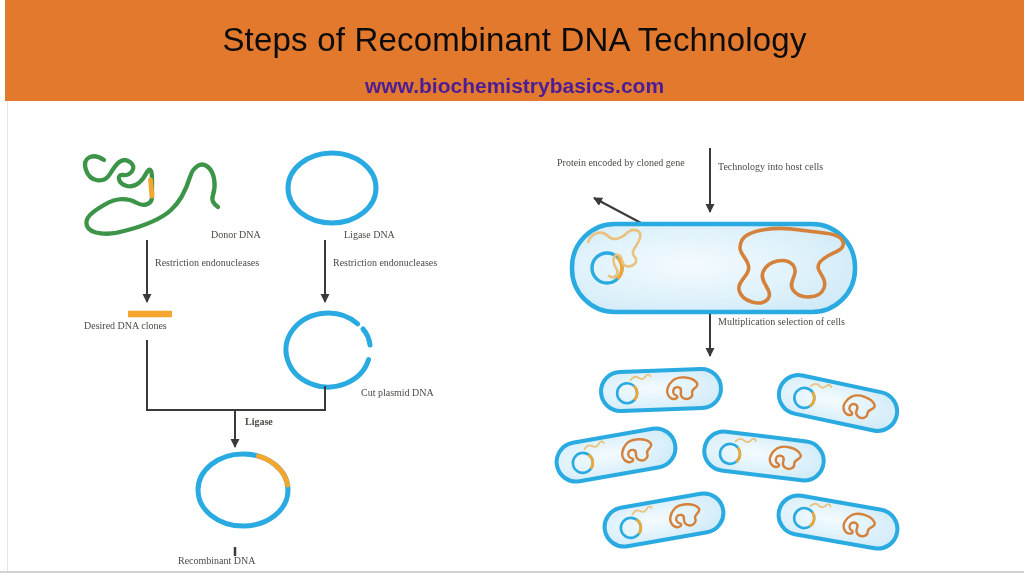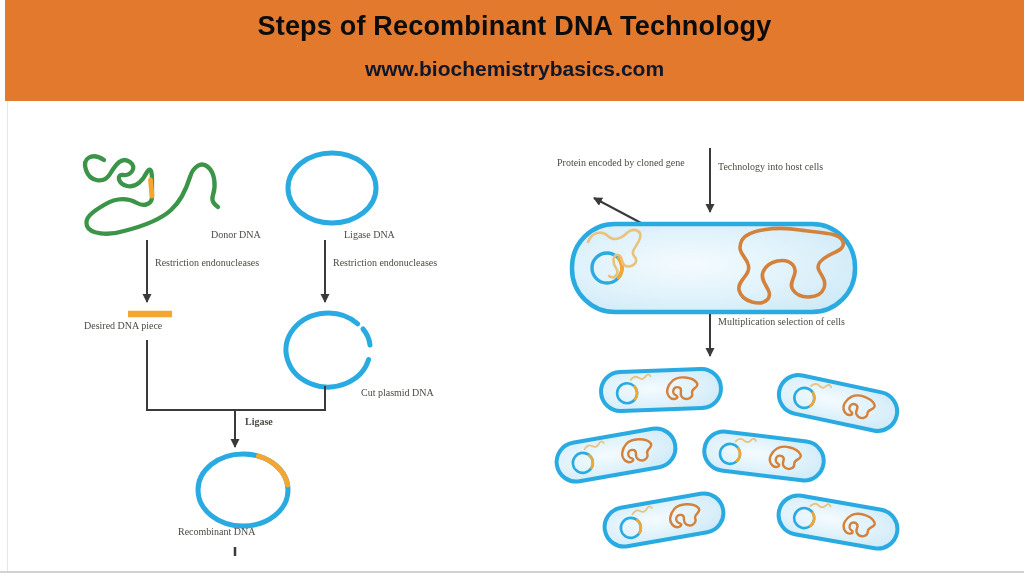--- a/index.html
+++ b/index.html
@@ -6,25 +6,25 @@
   body {
     width:1024px; height:579px; position:relative; overflow:hidden;
     background:#ffffff;
     font-family:"Liberation Sans", sans-serif;
   }
   .banner {
     position:absolute; top:0; left:5px; right:0; height:101px;
     background:#E2792D; text-align:center;
   }
   .banner .title {
-    padding-top:11px; font-size:27px; font-weight:bold; color:#0c0c0c;
+    padding-top:21px; font-size:33px; font-weight:normal; color:#0c0c0c;
     letter-spacing:0.2px;
   }
   .banner .url {
-    margin-top:15px; font-size:21px; font-weight:bold; color:#0f172a;
+    margin-top:15px; font-size:21px; font-weight:bold; color:#4c1d95;
   }
   .edge-left {
     position:absolute; left:7px; top:101px; bottom:8px; width:1px;
     background:#e6e6e6;
   }
   .edge-bottom {
     position:absolute; left:0; right:0; top:571px; height:2px;
     background:#d2d2d6;
   }
   svg.diagram { position:absolute; left:0; top:100px; }
@@ -115,19 +115,19 @@
   <use href="#smallCell" transform="translate(616,355) rotate(-10)"></use>
   <use href="#smallCell" transform="translate(764,356) rotate(7)"></use>
   <use href="#smallCell" transform="translate(664,420) rotate(-10)"></use>
   <use href="#smallCell" transform="translate(838,422) rotate(10)"></use>
 </svg>
 
 <div class="lbl nowrap" style="left:167px; top:229px;margin-left:44px;">Donor DNA</div>
 <div class="lbl nowrap" style="left:344px; top:229px;">Ligase DNA</div>
 <div class="lbl" style="left:155px; top:257px; width:108px;">Restriction endonucleases</div>
 <div class="lbl" style="left:333px; top:257px; width:108px;">Restriction endonucleases</div>
-<div class="lbl nowrap" style="left:84px; top:320px;">Desired DNA piece</div>
+<div class="lbl nowrap" style="left:84px; top:320px;">Desired DNA clones</div>
 <div class="lbl nowrap" style="left:338px; top:387px;margin-left:23px;">Cut plasmid DNA</div>
 <div class="lbl nowrap" style="left:245px; top:416px;font-weight:bold;">Ligase</div>
-<div class="lbl nowrap" style="left:178px; top:526px;">Recombinant DNA</div>
+<div class="lbl nowrap" style="left:178px; top:555px;">Recombinant DNA</div>
 <div class="lbl" style="left:557px; top:157px; width:128px;">Protein encoded by cloned gene</div>
 <div class="lbl nowrap" style="left:718px; top:161px;">Technology into host cells</div>
 <div class="lbl nowrap" style="left:718px; top:316px;">Multiplication selection of cells</div>
 
 </body></html>

